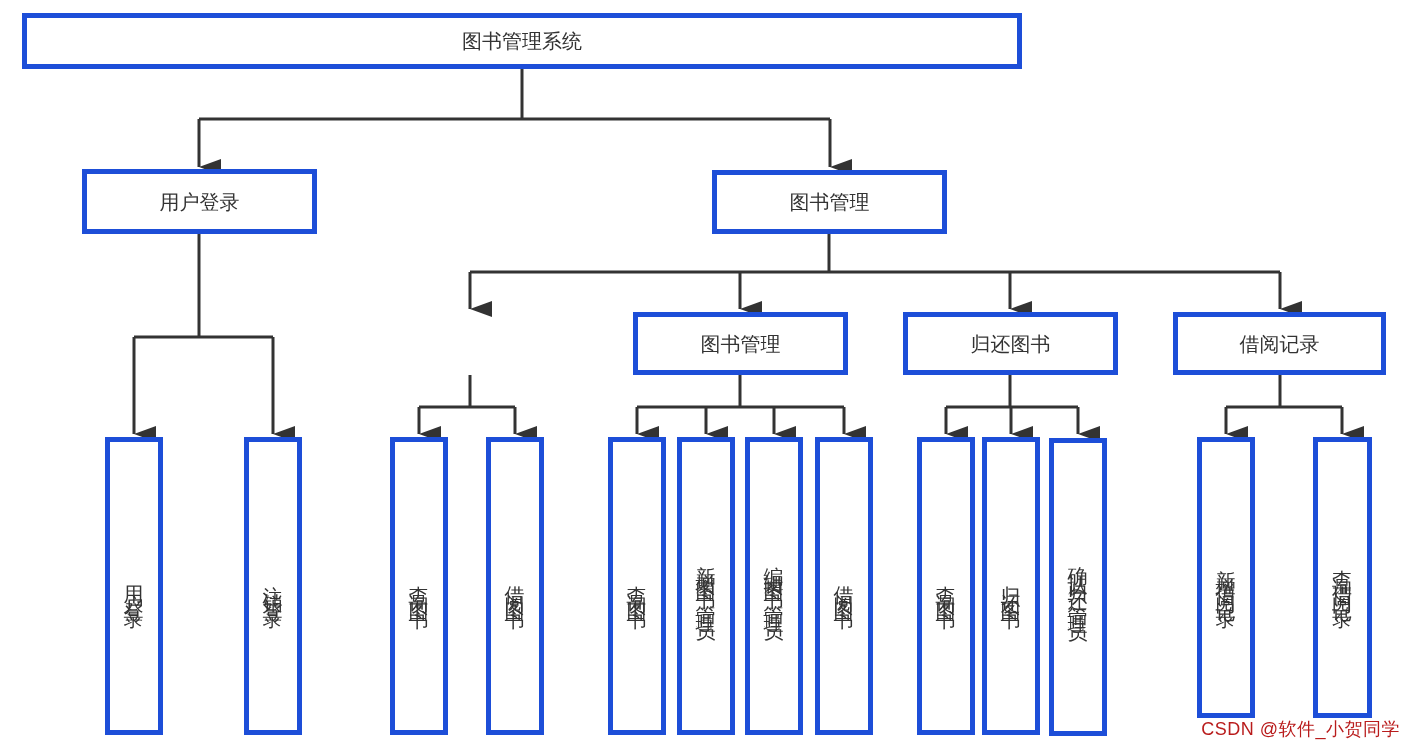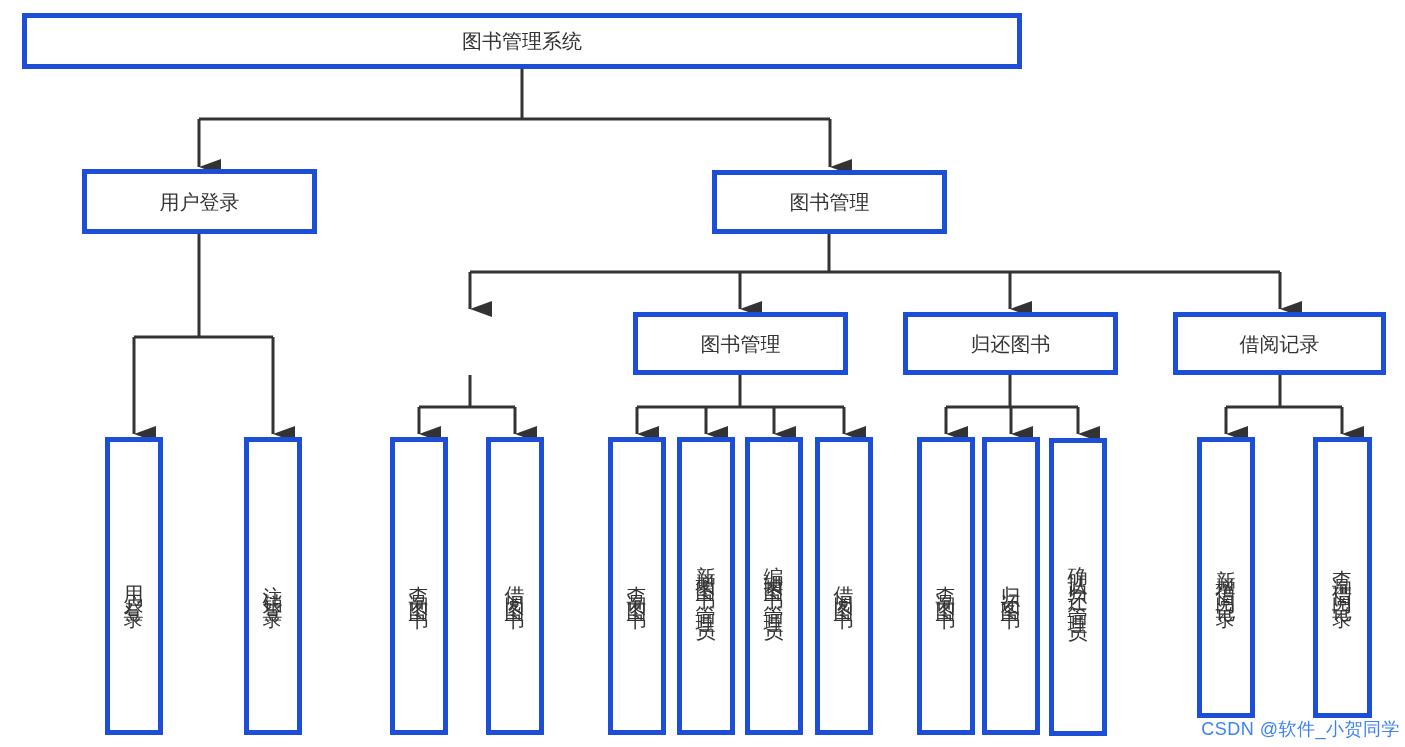--- a/index.html
+++ b/index.html
@@ -29,21 +29,21 @@
     writing-mode:vertical-rl;
     text-orientation:mixed;
     letter-spacing:8px;
     font-size:20px;
   }
   .watermark{
     position:absolute;z-index:5;
     left:1185px;top:717px;
     width:215px;
     text-align:right;
-    color:#3b82f6;
+    color:#b91c1c;
     font-size:18px;
     letter-spacing:0.5px;
     white-space:nowrap;
   }
 </style>
 </head>
 <body>
 
 <div class="stage">
 

